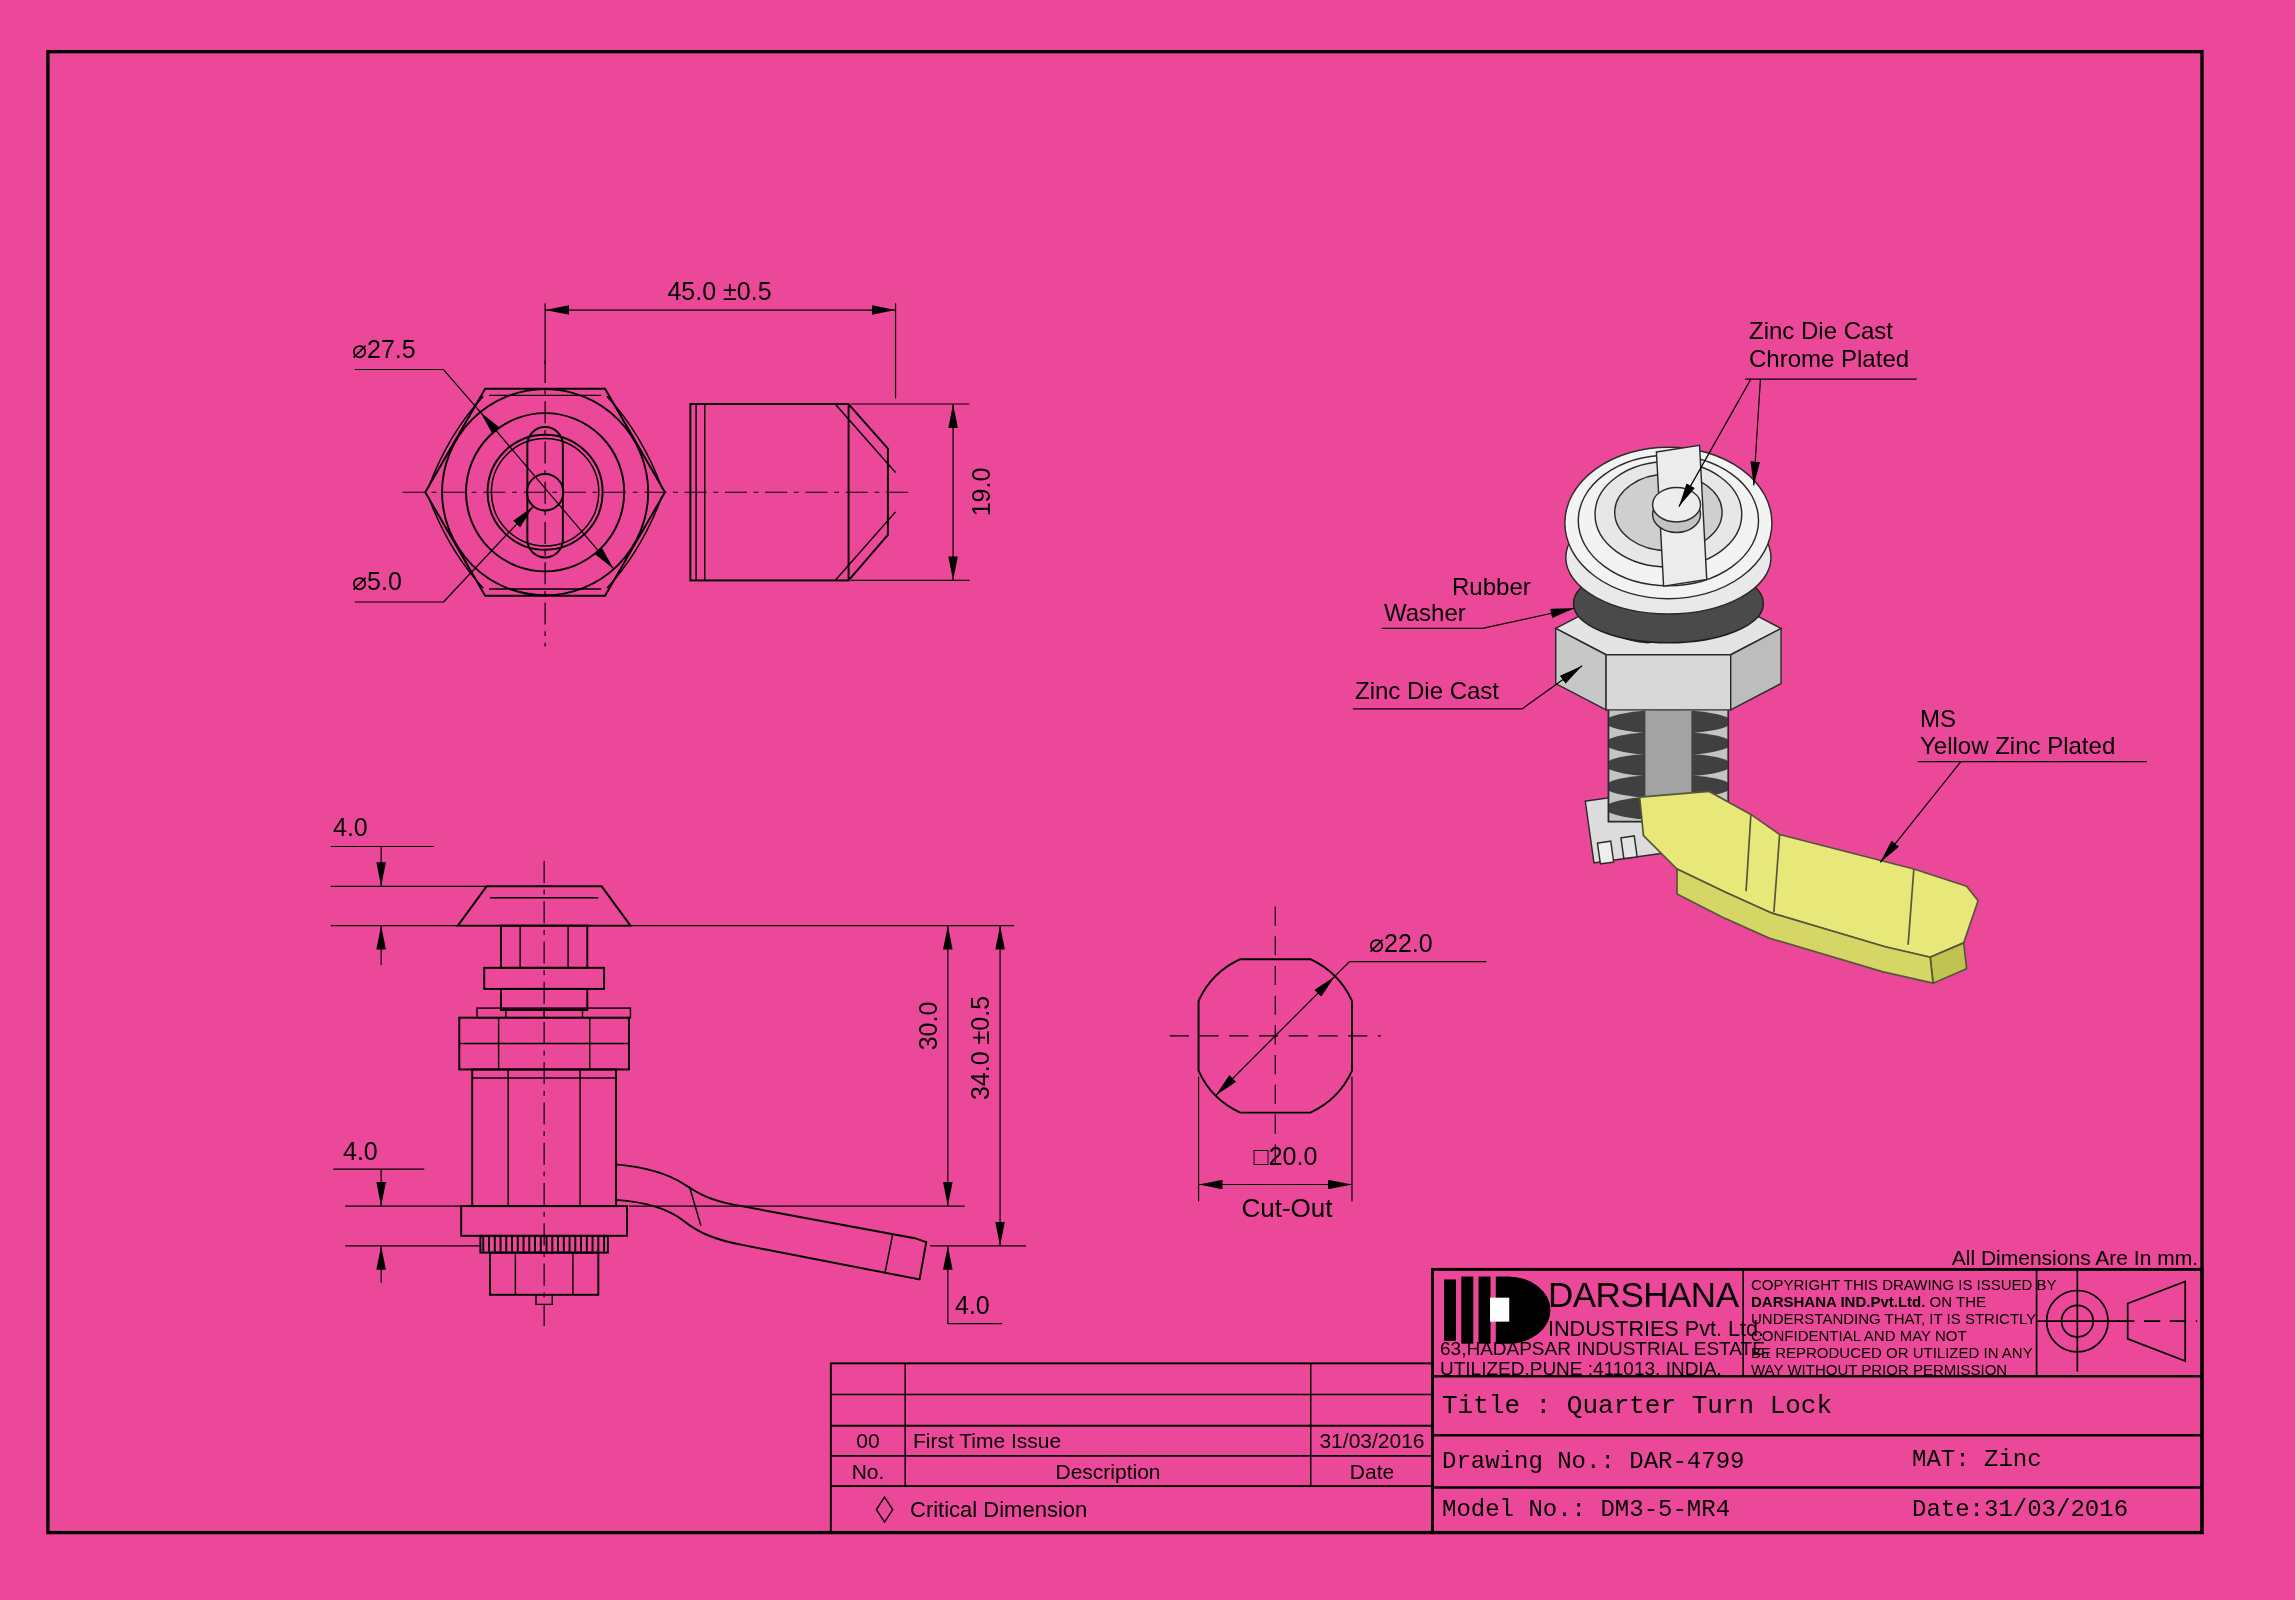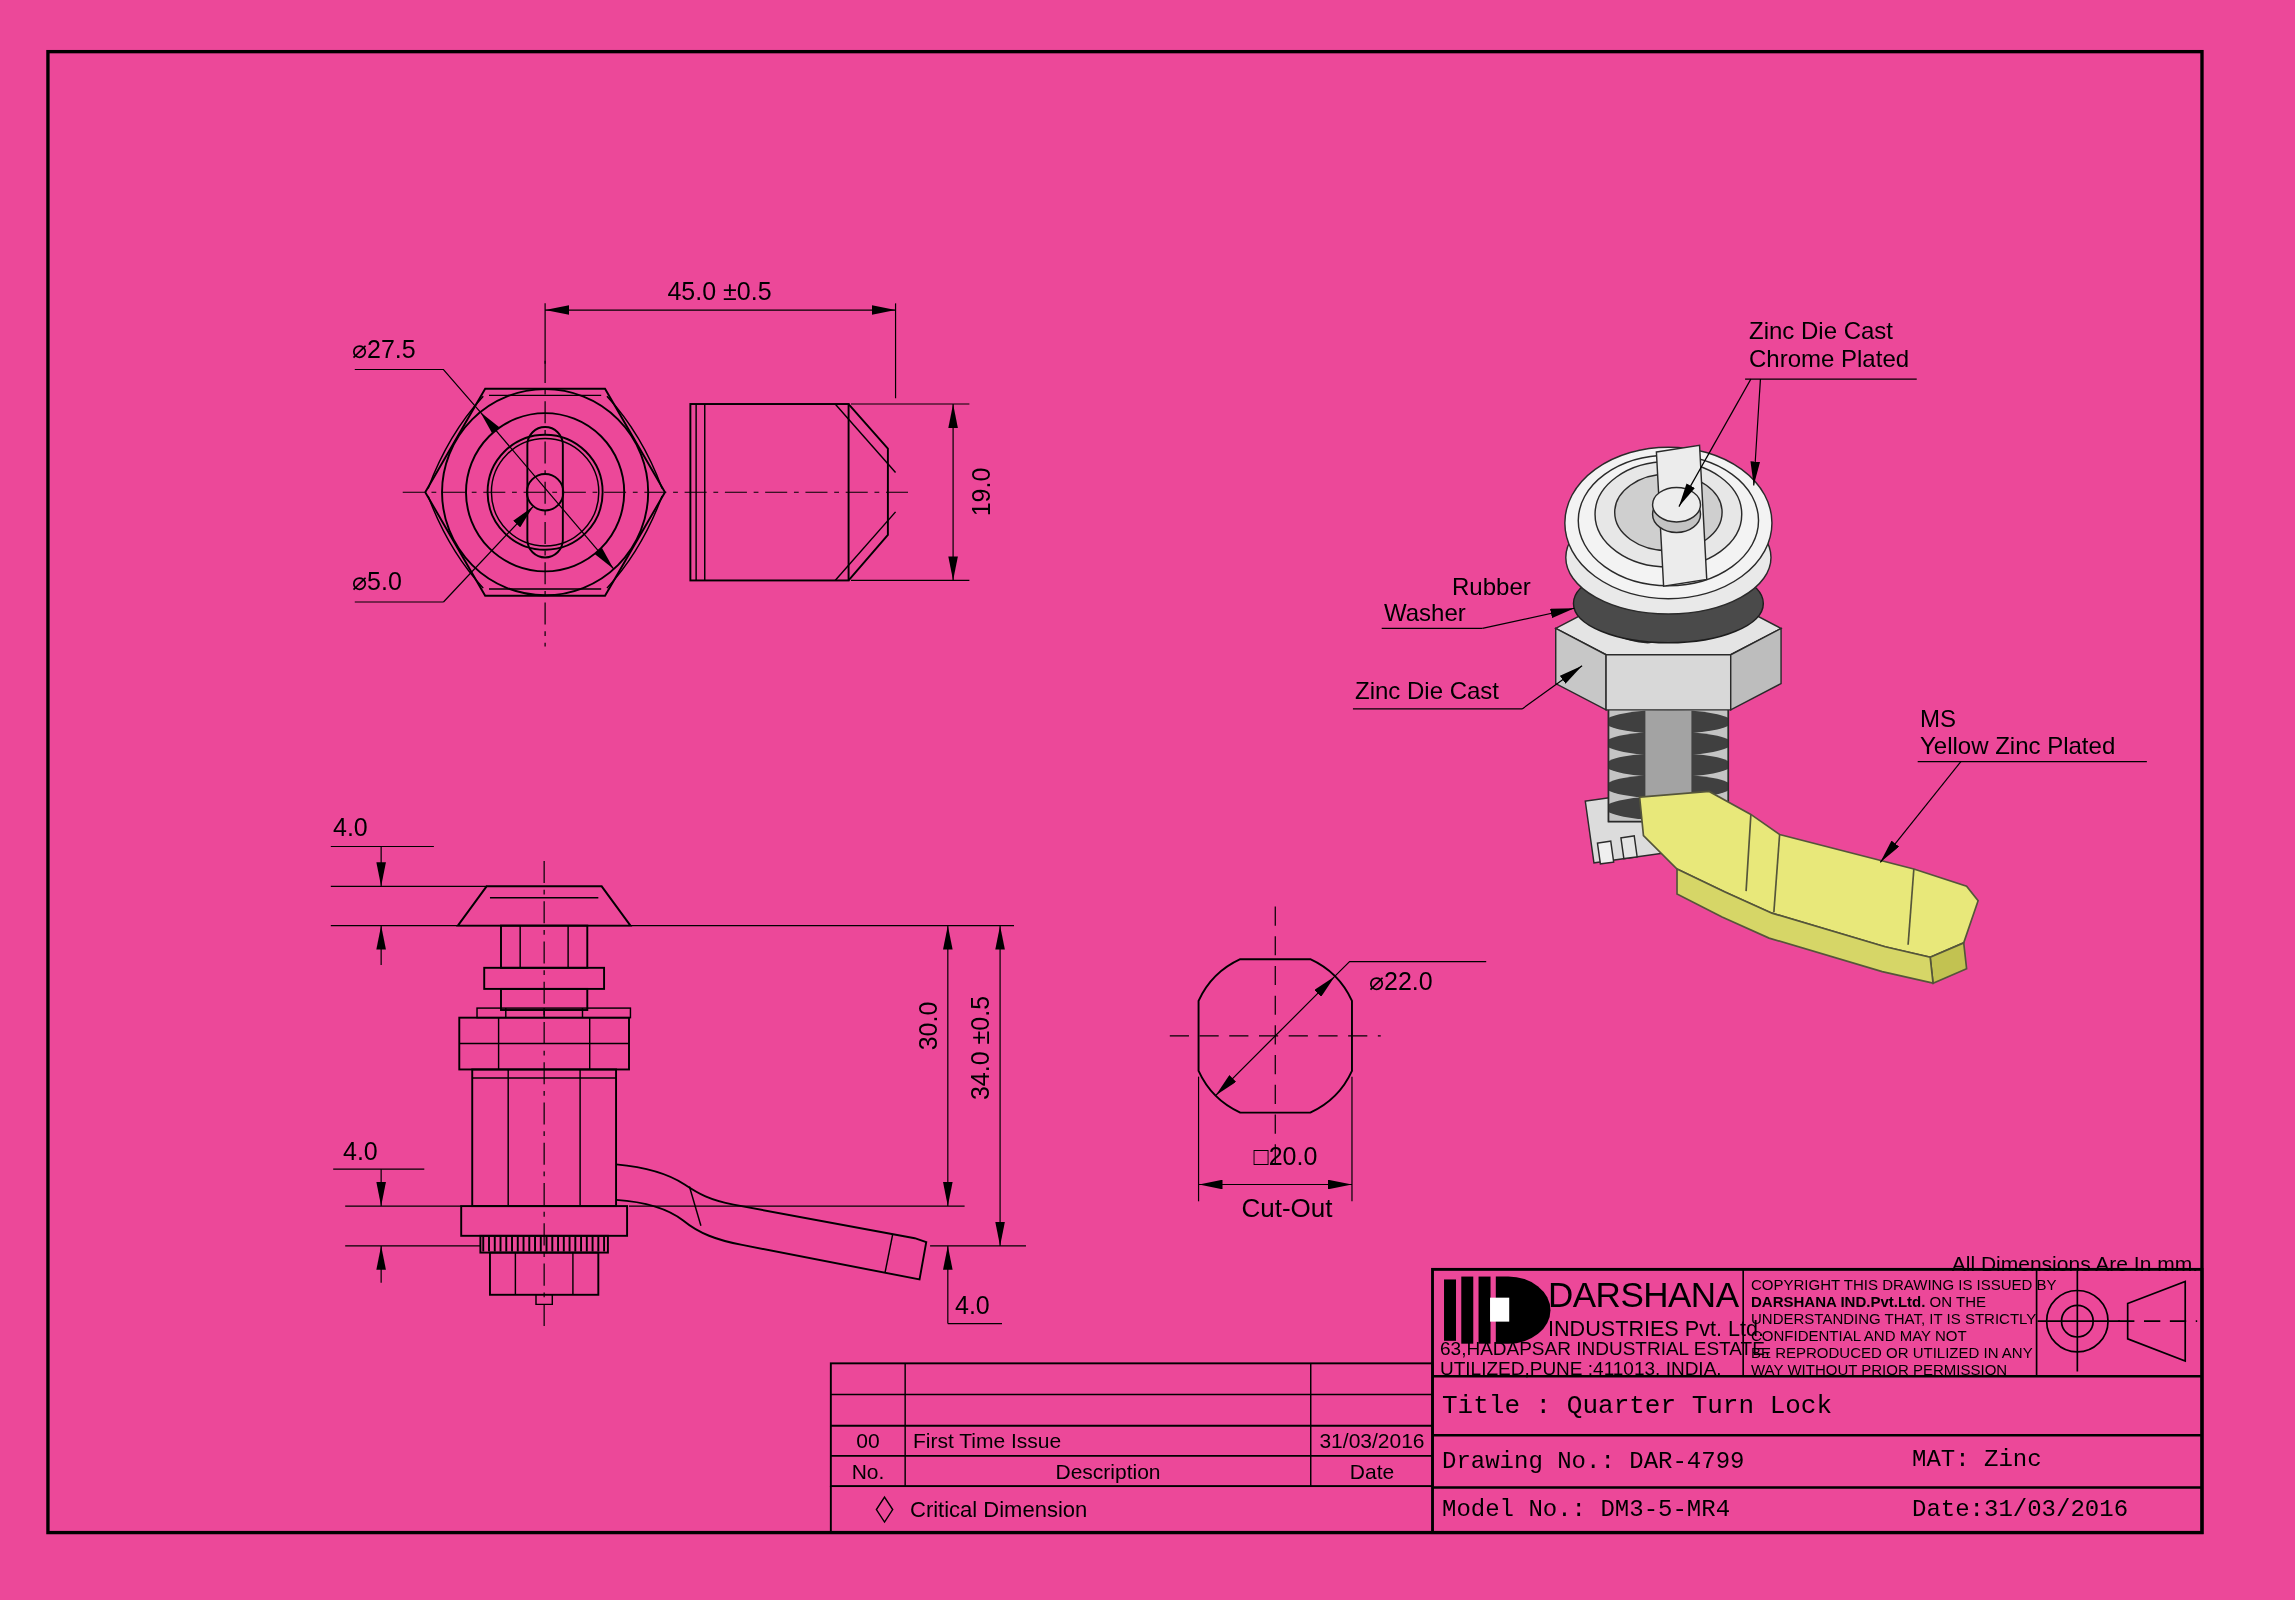--- a/index.html
+++ b/index.html
@@ -1,21 +1,21 @@
 <!DOCTYPE html>
 <html style="font-size:7.7px"><head>
 <meta charset="utf-8">
 <style>
   html,body{margin:0;padding:0;background:#ffffff;}
   .sheet{position:relative;width:2295px;height:1601px;background:#ec4899;overflow:hidden;
          font-family:"Liberation Sans","DejaVu Sans",sans-serif;color:#000;}
   .sheet svg{position:absolute;left:0;top:0;}
   .t{position:absolute;white-space:nowrap;color:#000;display:flex;align-items:center;}
   .c{justify-content:center;text-align:center;}
-  .r{justify-content:flex-end;text-align:center;margin-top:6px;}
+  .r{justify-content:flex-end;text-align:center;}
   .dim{font-size:25px;}
   .rot{transform:rotate(-90deg);}
   .ann{font-size:24px;}
   .mono{font-family:"Liberation Mono","DejaVu Sans Mono",monospace;font-weight:normal;}
   .small{font-size:21px;}
   .copyr{font-size:15px;line-height:17px;display:block;}
   .copyr div{white-space:nowrap;}
   .brand{font-size:35px;letter-spacing:-0.5px;}
   .brand2{font-size:21.6px;}
   .addr{font-size:19px;}
@@ -245,21 +245,21 @@
   <div class="t dim" style="left:352px;top:335px;width:96px;height:28px;">⌀27.5</div>
   <div class="t dim" style="left:352px;top:567px;width:82px;height:28px;">⌀5.0</div>
   <div class="t c dim rot" style="left:933px;top:478px;width:96px;height:28px;">19.0</div>
 
   <div class="t dim" style="left:333px;top:813px;width:77px;height:28px;">4.0</div>
   <div class="t c dim rot" style="left:880px;top:1012px;width:96px;height:28px;">30.0</div>
   <div class="t c dim rot" style="left:913px;top:1034px;width:134px;height:28px;">34.0 ±0.5</div>
   <div class="t dim" style="left:343px;top:1137px;width:77px;height:28px;">4.0</div>
   <div class="t dim" style="left:955px;top:1291px;width:77px;height:28px;">4.0</div>
 
-  <div class="t dim" style="left:1369px;top:929px;width:125px;height:28px;margin-top:38px;">⌀22.0</div>
+  <div class="t dim" style="left:1369px;top:929px;width:125px;height:28px;">⌀22.0</div>
   <div class="t c dim" style="left:1228px;top:1142px;width:115px;height:28px;">□20.0</div>
   <div class="t c" style="left:1220px;top:1194px;width:134px;height:29px;font-size:26px;">Cut-Out</div>
 
   <div class="t ann" style="left:1749px;top:318px;width:177px;height:26px;">Zinc Die Cast</div>
   <div class="t ann" style="left:1749px;top:346px;width:177px;height:26px;">Chrome Plated</div>
   <div class="t ann" style="left:1452px;top:574px;width:101px;height:25px;">Rubber</div>
   <div class="t ann" style="left:1384px;top:600px;width:101px;height:25px;">Washer</div>
   <div class="t ann" style="left:1355px;top:678px;width:168px;height:26px;">Zinc Die Cast</div>
   <div class="t ann" style="left:1920px;top:706px;width:225px;height:25px;">MS</div>
   <div class="t ann" style="left:1920px;top:733px;width:225px;height:25px;">Yellow Zinc Plated</div>

